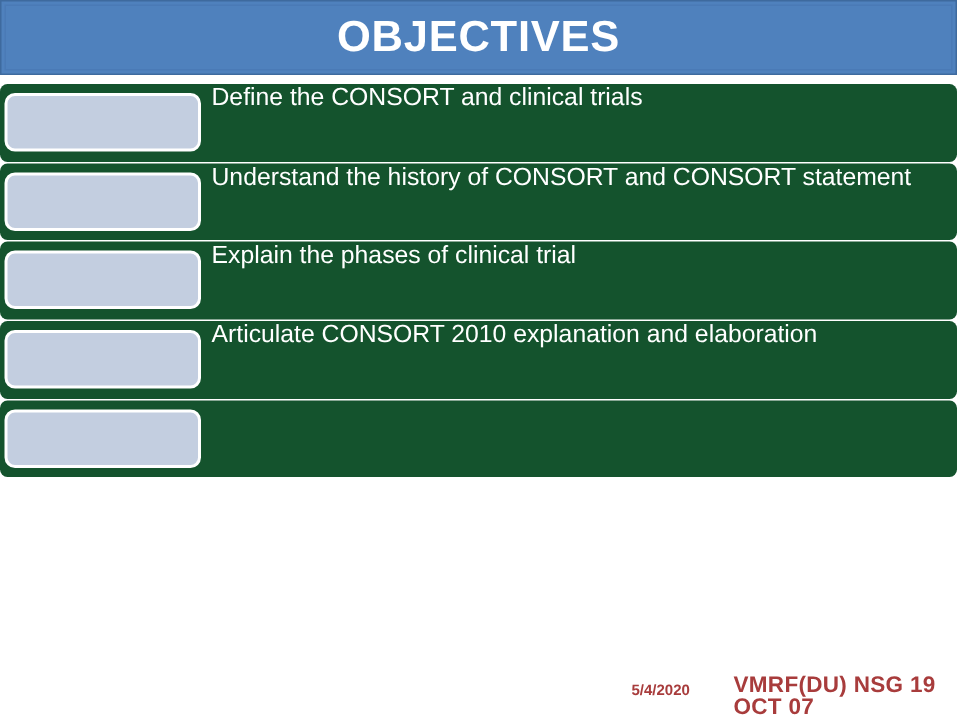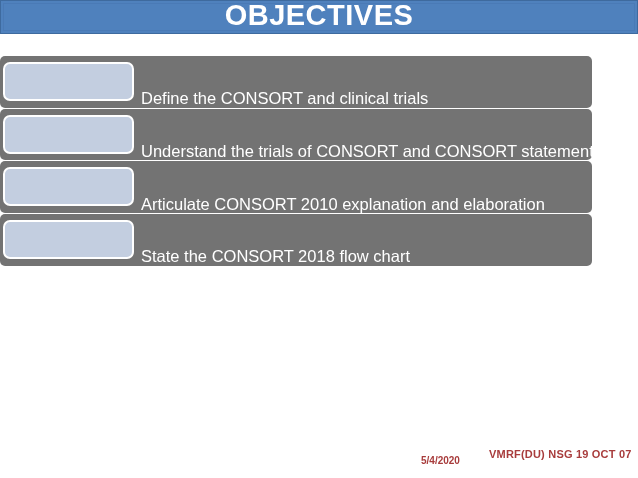--- a/index.html
+++ b/index.html
@@ -17,25 +17,26 @@
     background: #ffffff;
     overflow: hidden;
   }
 
   
   #title-bar {
     position: absolute;
     left: 0;
     top: 0;
     width: 638px;
-    height: 34px;
+    height: 50px;
     background: #4f81bd;
     box-sizing: border-box;
     border: 1px solid #3e6a9e;
     display: flex;
+    align-items: center;
     justify-content: center;
   }
   #title-bar::after {
     content: "";
     position: absolute;
     left: 2px; top: 2px; right: 2px; bottom: 2px;
     border: 1px solid #4a7ab6;
     pointer-events: none;
   }
   #title-text {
@@ -51,28 +52,28 @@
   
   #rows {
     position: absolute;
     left: 0;
     top: 56px;
     width: 638px;
     height: 422px;
   }
   .row {
     position: relative;
-    width: 592px;
+    width: 638px;
     height: 51.5px;
     margin-bottom: 1.2px;
-    background: #737373;
+    background: #14532d;
     border-radius: 5px;
     box-sizing: border-box;
     display: flex;
-    align-items: flex-end;
+    align-items: flex-start;
   }
   .row-marker {
     position: absolute;
     left: 3px;
     top: 6px;
     width: 131px;
     height: 39px;
     background: #c3cee0;
     border: 2px solid #ffffff;
     border-radius: 7px;
@@ -95,21 +96,21 @@
     color: #a83c3c;
     font-size: 10px;
     font-weight: bold;
     line-height: 1;
   }
   #footer-note {
     position: absolute;
     left: 489px;
     top: 449px;
     color: #a83c3c;
-    font-size: 11px;
+    font-size: 15px;
     font-weight: bold;
     letter-spacing: 0.2px;
     line-height: 1;
   }
 </style>
 </head>
 <body>
 
 <div id="slide">
 
@@ -119,34 +120,37 @@
 
   <div id="rows">
 
     <div class="row">
       <div class="row-marker"></div>
       <div class="row-label">Define the CONSORT and clinical trials</div>
     </div>
 
     <div class="row">
       <div class="row-marker"></div>
-      <div class="row-label">Understand the trials of CONSORT and CONSORT statement</div>
+      <div class="row-label">Understand the history of CONSORT and CONSORT statement</div>
     </div>
 
+    <div class="row">
+      <div class="row-marker"></div>
+      <div class="row-label">Explain the phases of clinical trial</div>
+    </div>
 
 
     <div class="row">
       <div class="row-marker"></div>
       <div class="row-label">Articulate CONSORT 2010 explanation and elaboration</div>
     </div>
 
 
     <div class="row">
       <div class="row-marker"></div>
-      <div class="row-label">State the CONSORT 2018 flow chart</div>
     </div>
 
 
   </div>
 
   <div id="footer-date">5/4/2020</div>
   <div id="footer-note">VMRF(DU) NSG 19 OCT 07</div>
 
 </div>
 

